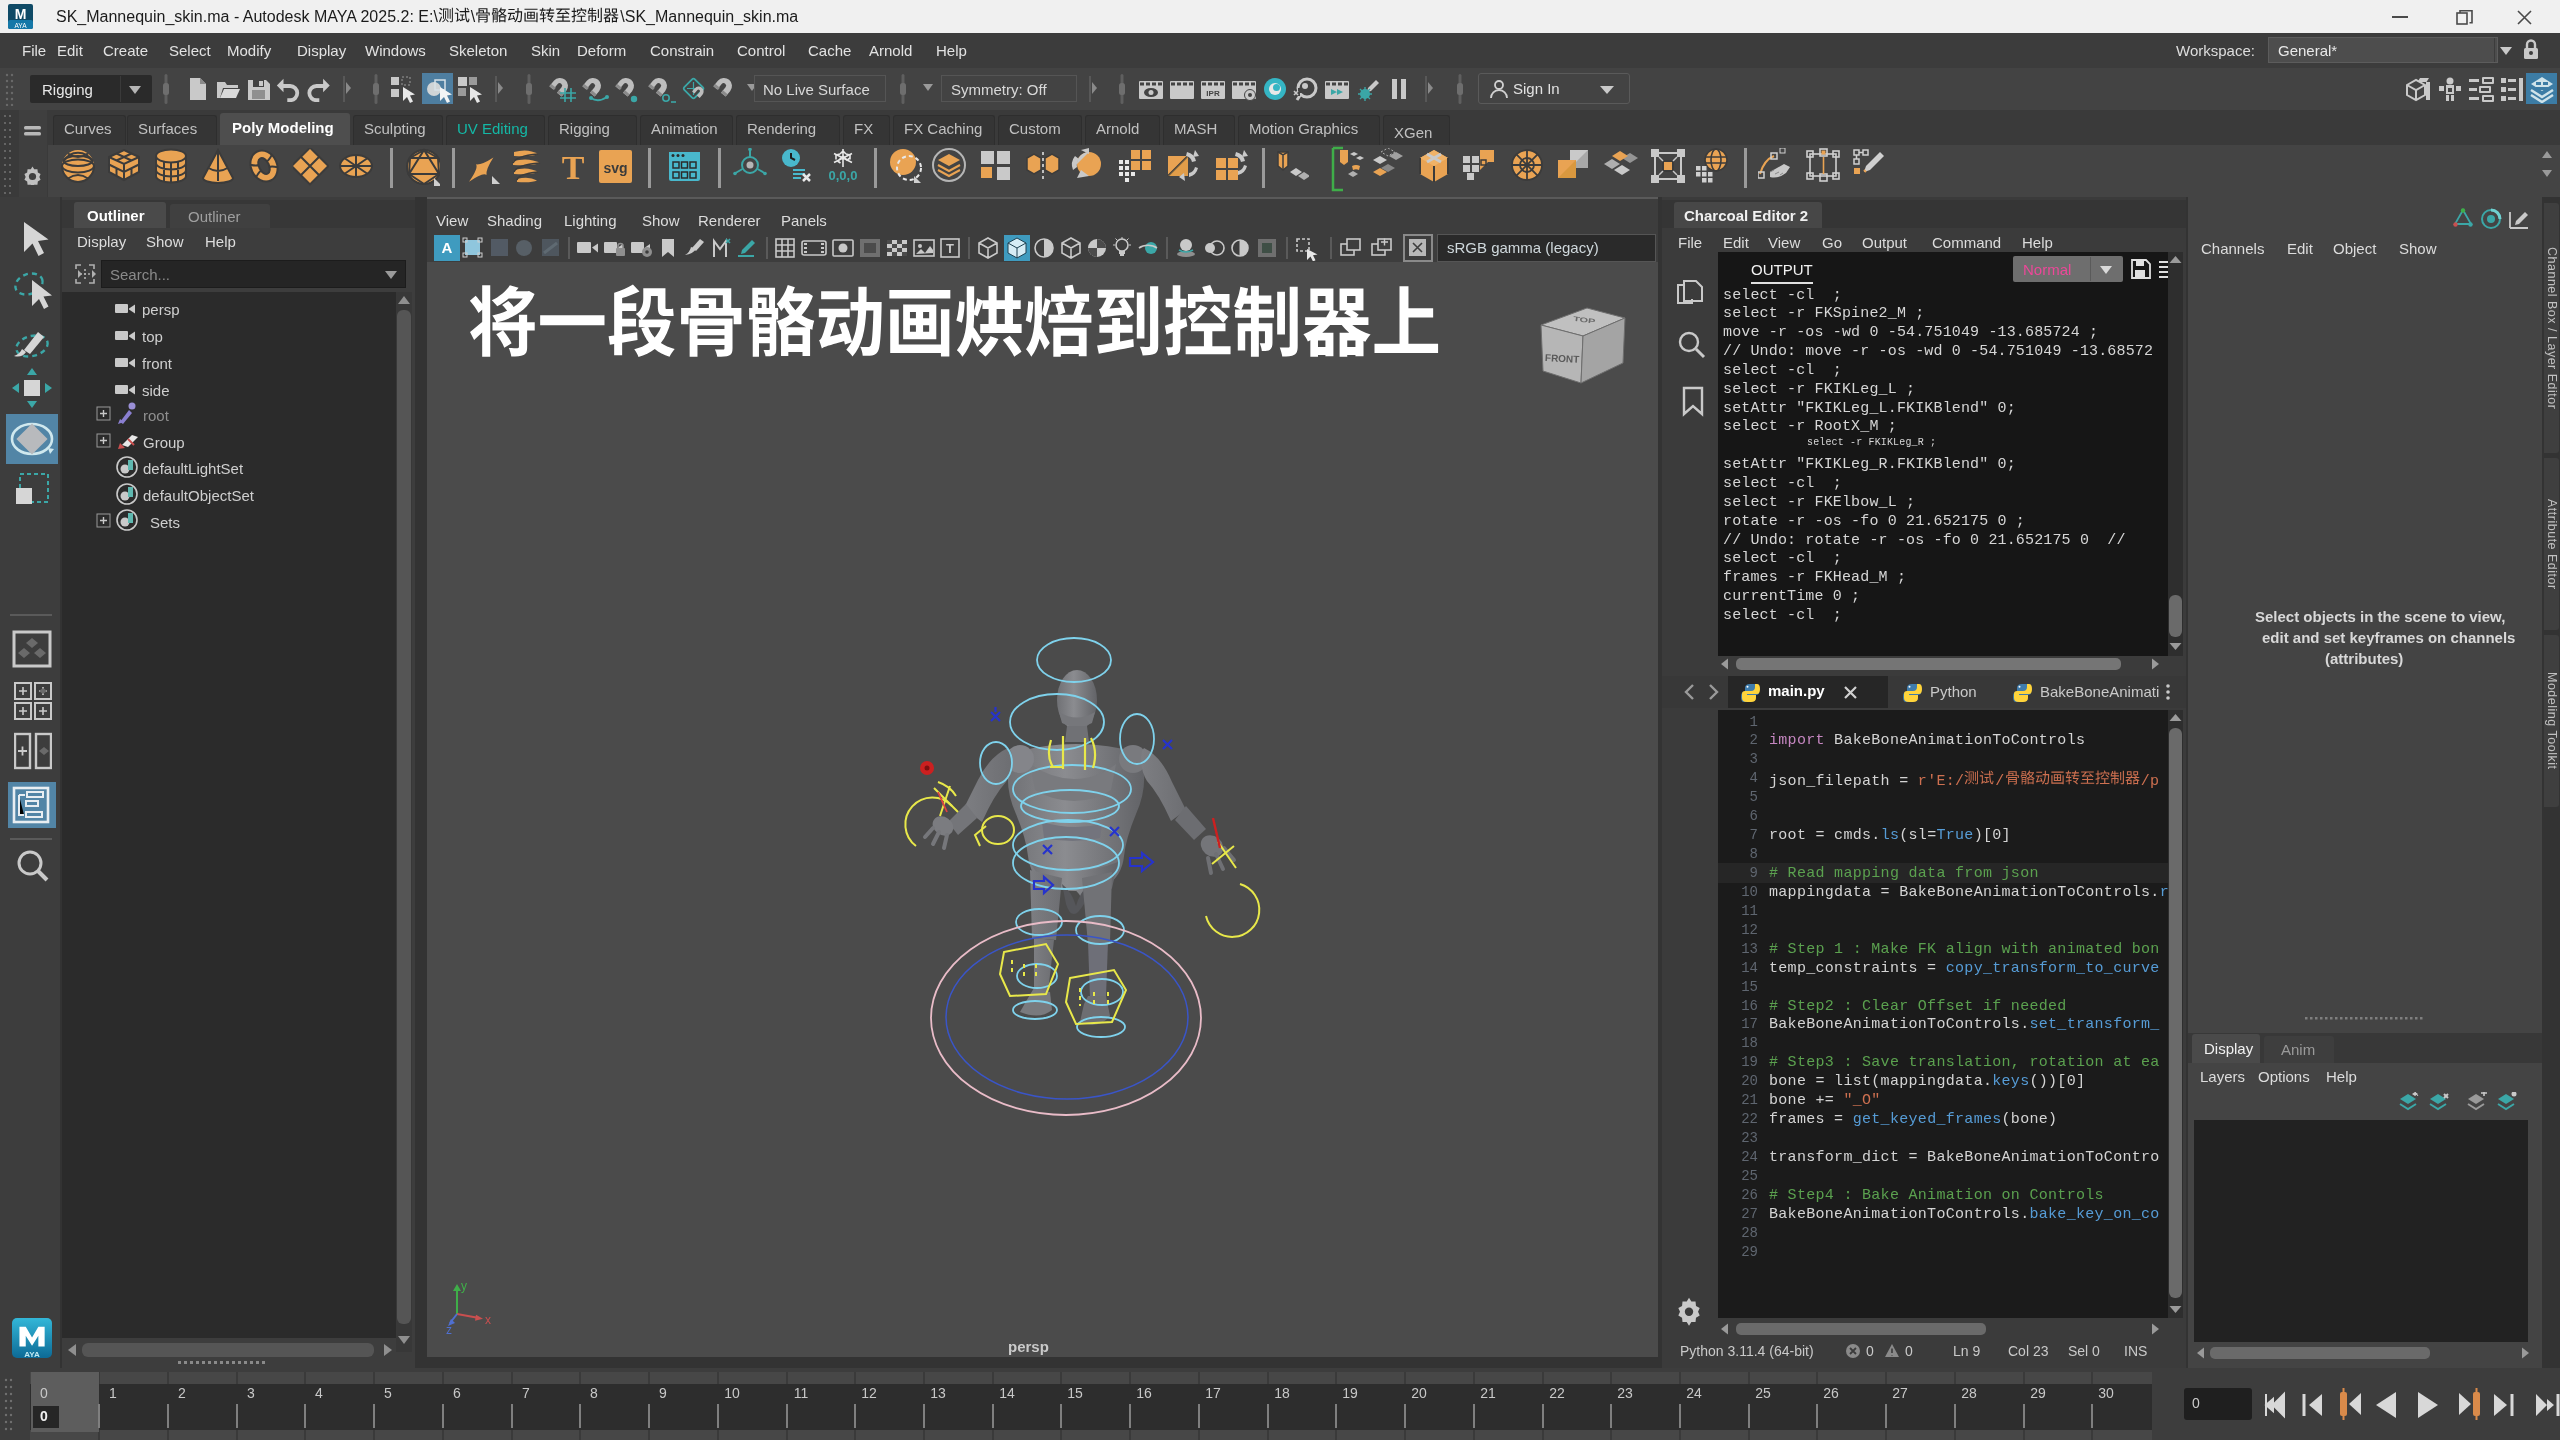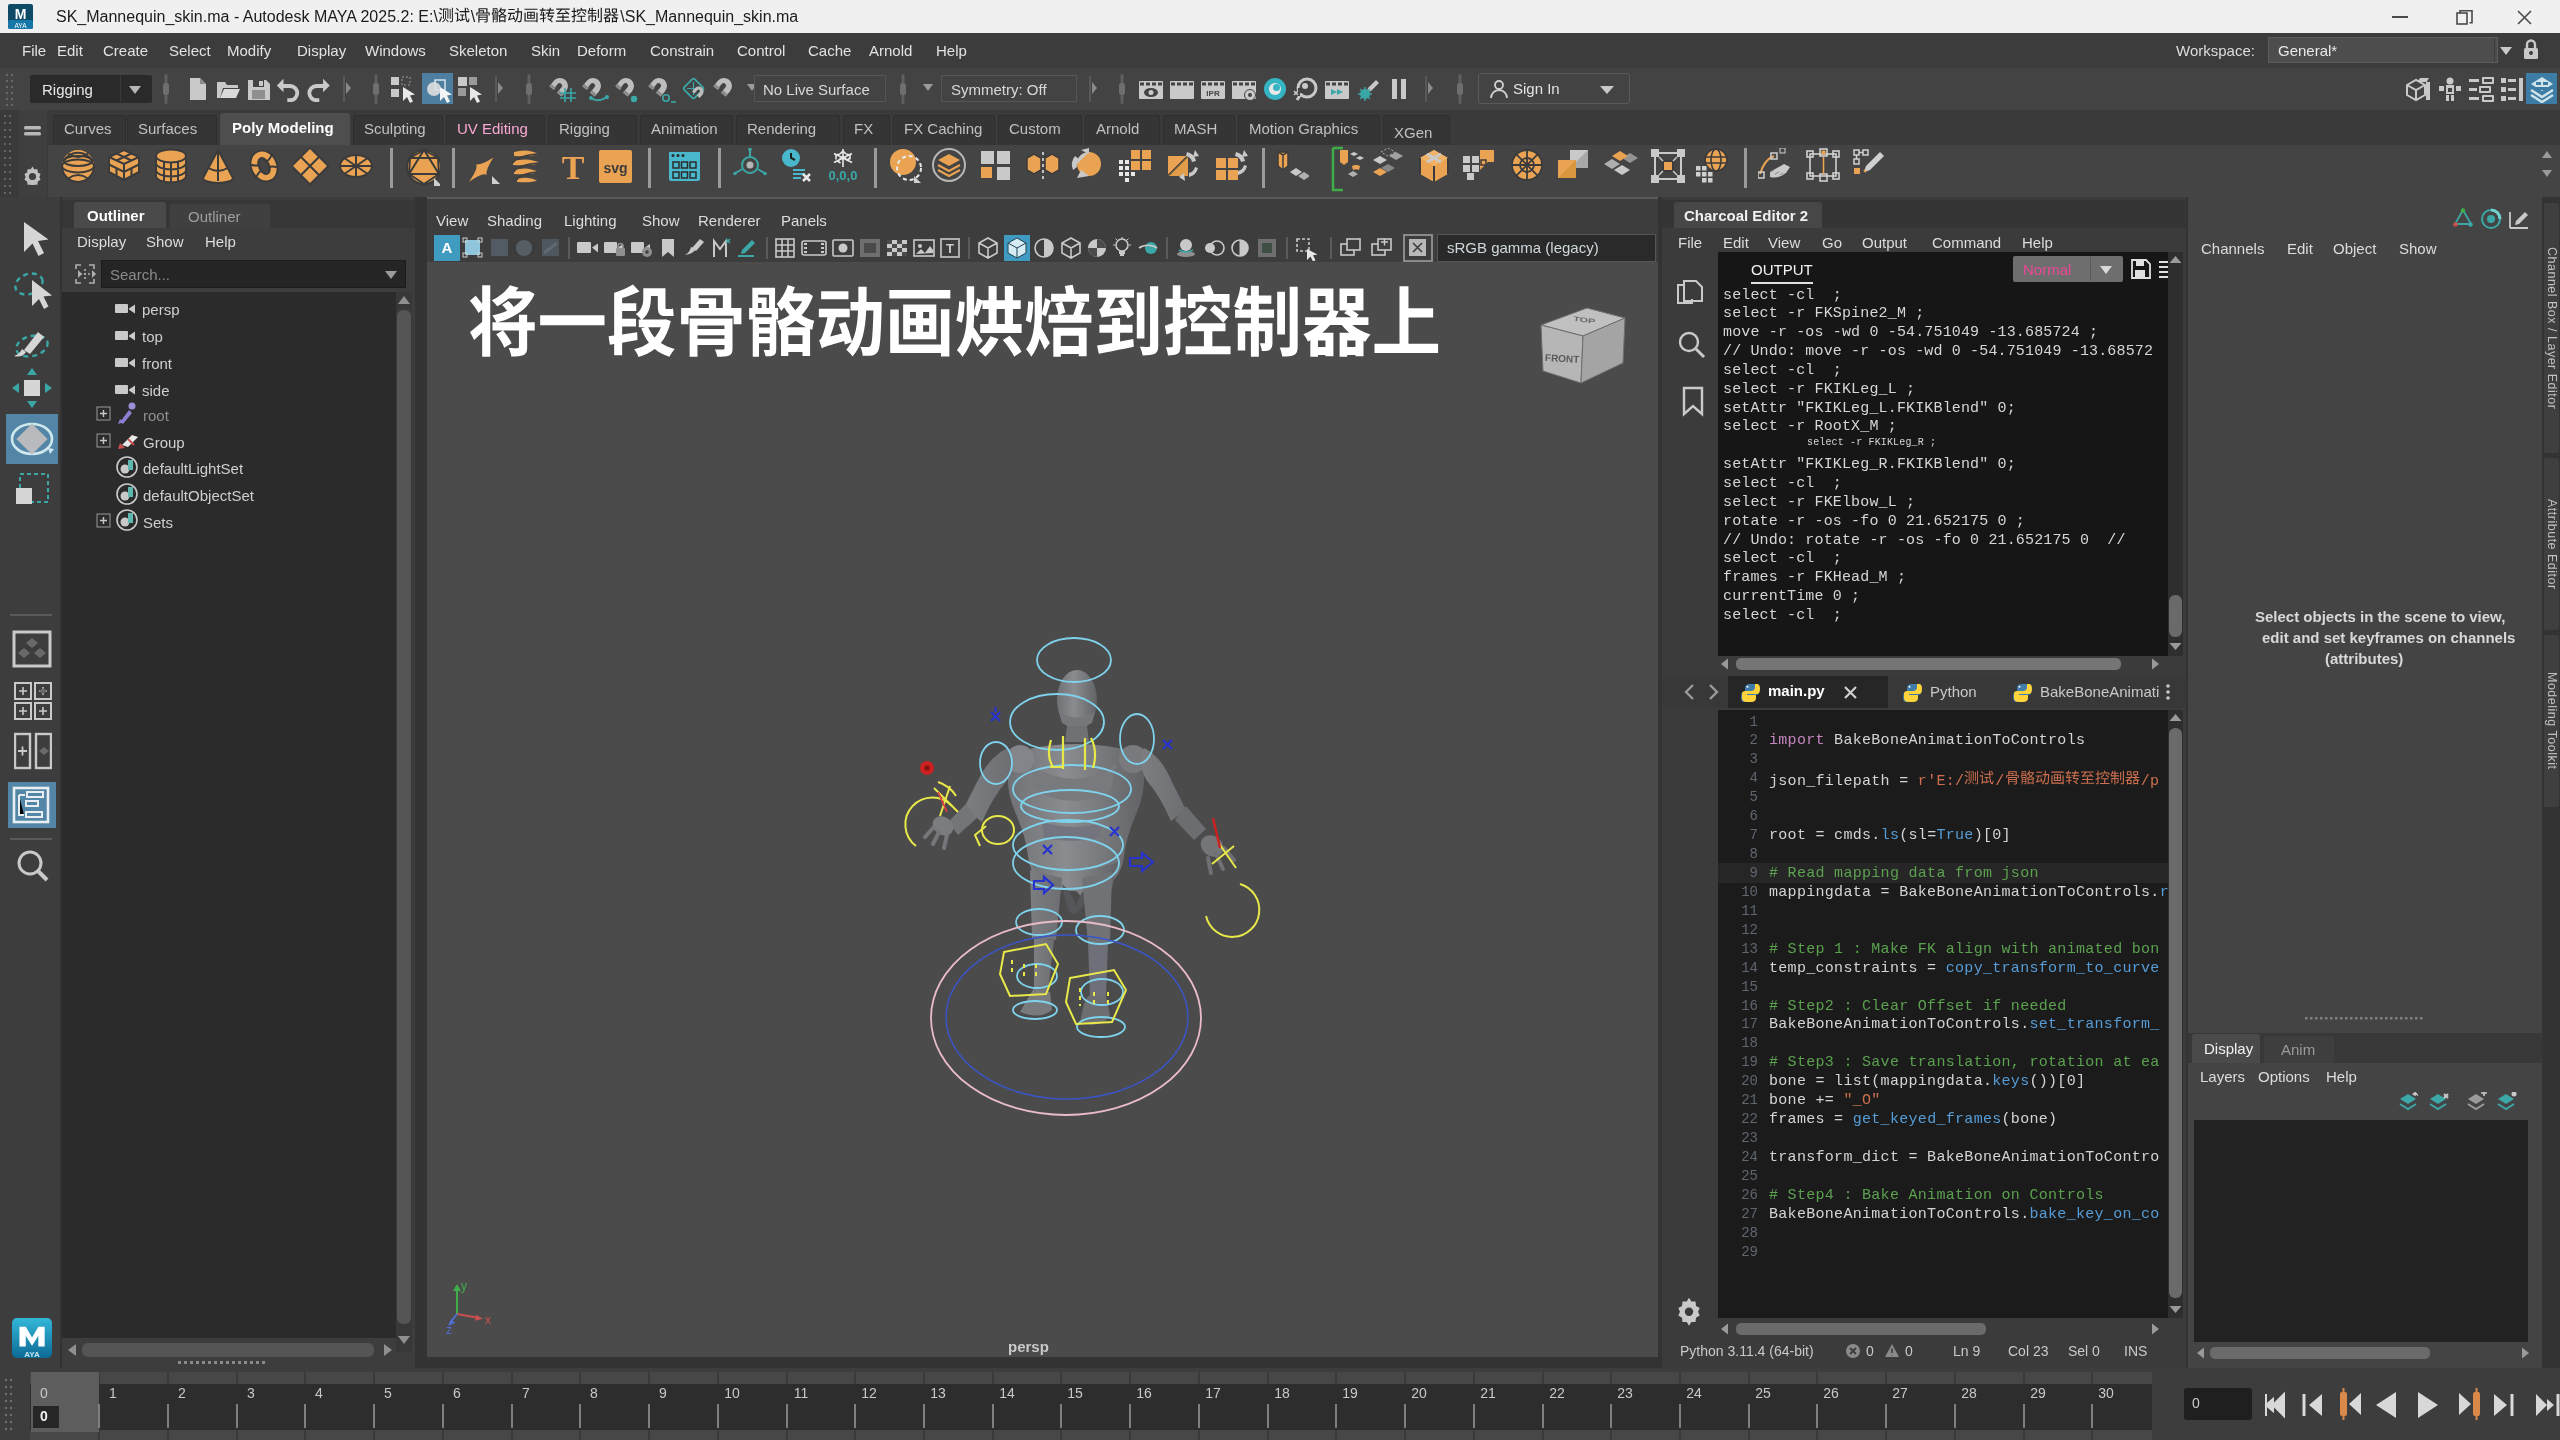--- a/index.html
+++ b/index.html
@@ -388,21 +388,21 @@
   </svg>
 <div class="a" style="left:53px;top:115px;width:73px;height:30px;background:#353535;border-radius:3px 3px 0 0;border:1px solid #2e2e2e;border-bottom:none;box-sizing:border-box"></div>
 <div class="a t" style="left:64px;top:120px;font-size:15px;color:#c0c0c0;font-weight:400;">Curves</div>
 <div class="a" style="left:127px;top:115px;width:90px;height:30px;background:#353535;border-radius:3px 3px 0 0;border:1px solid #2e2e2e;border-bottom:none;box-sizing:border-box"></div>
 <div class="a t" style="left:138px;top:120px;font-size:15px;color:#c0c0c0;font-weight:400;">Surfaces</div>
 <div class="a" style="left:220px;top:113px;width:130px;height:32px;background:#4e4e4e;border-radius:3px 3px 0 0"></div>
 <div class="a t" style="left:232px;top:119px;font-size:15px;color:#ffffff;font-weight:700;">Poly Modeling</div>
 <div class="a" style="left:353px;top:115px;width:90px;height:30px;background:#353535;border-radius:3px 3px 0 0;border:1px solid #2e2e2e;border-bottom:none;box-sizing:border-box"></div>
 <div class="a t" style="left:364px;top:120px;font-size:15px;color:#c0c0c0;font-weight:400;">Sculpting</div>
 <div class="a" style="left:446px;top:115px;width:99px;height:30px;background:#353535;border-radius:3px 3px 0 0;border:1px solid #2e2e2e;border-bottom:none;box-sizing:border-box"></div>
-<div class="a t" style="left:457px;top:120px;font-size:15px;color:#f9a8d4;font-weight:400;">UV Editing</div>
+<div class="a t" style="left:457px;top:120px;font-size:15px;color:#14b8a6;font-weight:400;">UV Editing</div>
 <div class="a" style="left:548px;top:115px;width:89px;height:30px;background:#353535;border-radius:3px 3px 0 0;border:1px solid #2e2e2e;border-bottom:none;box-sizing:border-box"></div>
 <div class="a t" style="left:559px;top:120px;font-size:15px;color:#c0c0c0;font-weight:400;">Rigging</div>
 <div class="a" style="left:640px;top:115px;width:93px;height:30px;background:#353535;border-radius:3px 3px 0 0;border:1px solid #2e2e2e;border-bottom:none;box-sizing:border-box"></div>
 <div class="a t" style="left:651px;top:120px;font-size:15px;color:#c0c0c0;font-weight:400;">Animation</div>
 <div class="a" style="left:736px;top:115px;width:104px;height:30px;background:#353535;border-radius:3px 3px 0 0;border:1px solid #2e2e2e;border-bottom:none;box-sizing:border-box"></div>
 <div class="a t" style="left:747px;top:120px;font-size:15px;color:#c0c0c0;font-weight:400;">Rendering</div>
 <div class="a" style="left:843px;top:115px;width:47px;height:30px;background:#353535;border-radius:3px 3px 0 0;border:1px solid #2e2e2e;border-bottom:none;box-sizing:border-box"></div>
 <div class="a t" style="left:854px;top:120px;font-size:15px;color:#c0c0c0;font-weight:400;">FX</div>
 <div class="a" style="left:893px;top:115px;width:102px;height:30px;background:#353535;border-radius:3px 3px 0 0;border:1px solid #2e2e2e;border-bottom:none;box-sizing:border-box"></div>
 <div class="a t" style="left:904px;top:120px;font-size:15px;color:#c0c0c0;font-weight:400;">FX Caching</div>
@@ -934,21 +934,21 @@
 <div class="a t" style="left:143px;top:487px;font-size:15px;color:#cfcfcf;font-weight:400;">defaultObjectSet</div>
 <svg class="a" style="left:96px;top:513px;" width="16" height="16">
     <rect x="1" y="1" width="13" height="13" fill="none" stroke="#9a9a9a"></rect>
     <path d="M4 7.5 h7 M7.5 4 v7" stroke="#c9c9c9" stroke-width="1.4"></path>
   </svg>
 <svg class="a" style="left:116px;top:509px;" width="24" height="24">
     <circle cx="11" cy="11" r="10" fill="none" stroke="#c9c9c9" stroke-width="1.6"></circle>
     <circle cx="9" cy="13" r="4.5" fill="#c9c9c9"></circle>
     <rect x="12" y="4" width="5" height="10" fill="#5fb8b0"></rect>
   </svg>
-<div class="a t" style="left:143px;top:514px;font-size:15px;color:#cfcfcf;font-weight:400;">Sets</div>
+<div class="a t" style="left:150px;top:514px;font-size:15px;color:#cfcfcf;font-weight:400;">Sets</div>
 <div class="a" style="left:427px;top:197px;width:1231px;height:1160px;background:#4b4b4b;"></div>
 <div class="a" style="left:427px;top:197px;width:1231px;height:65px;background:#3d3d3d;"></div>
 <div class="a" style="left:427px;top:197px;width:1231px;height:2px;background:#5a5a5a;"></div>
 <div class="a t" style="left:436px;top:212px;font-size:15px;color:#dcdcdc;font-weight:400;">View</div>
 <div class="a t" style="left:487px;top:212px;font-size:15px;color:#dcdcdc;font-weight:400;">Shading</div>
 <div class="a t" style="left:564px;top:212px;font-size:15px;color:#dcdcdc;font-weight:400;">Lighting</div>
 <div class="a t" style="left:642px;top:212px;font-size:15px;color:#dcdcdc;font-weight:400;">Show</div>
 <div class="a t" style="left:698px;top:212px;font-size:15px;color:#dcdcdc;font-weight:400;">Renderer</div>
 <div class="a t" style="left:781px;top:212px;font-size:15px;color:#dcdcdc;font-weight:400;">Panels</div>
 <div class="a" style="left:434px;top:235px;width:26px;height:26px;background:#3f9bbf;"></div>

